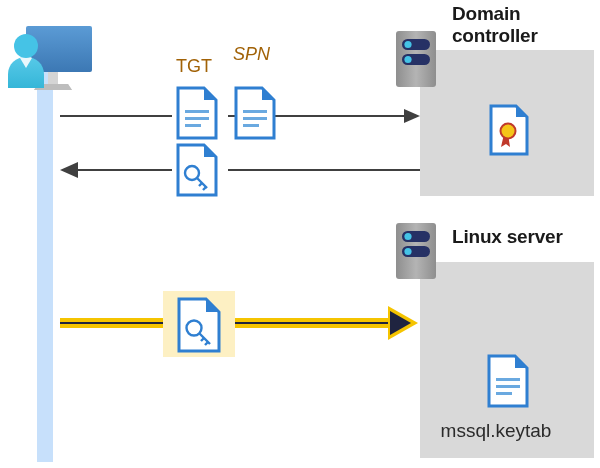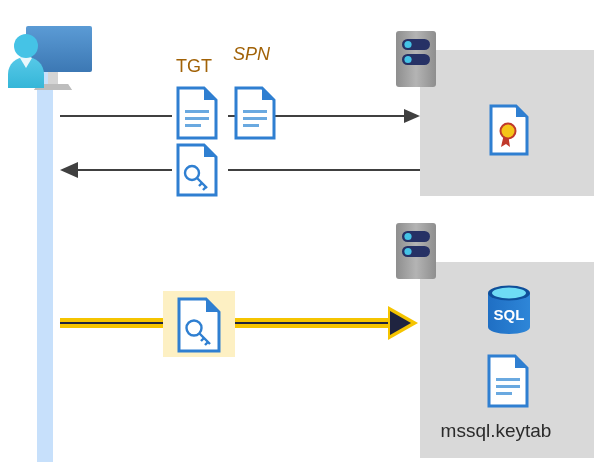--- a/index.html
+++ b/index.html
@@ -194,47 +194,36 @@
         </linearGradient>
       </defs>
       <rect x="1" y="1" width="40" height="56" rx="3" fill="url(#rackG2)"></rect>
       <rect x="7" y="9" width="28" height="11" rx="5.5" fill="#263165"></rect>
       <circle cx="13" cy="14.5" r="3.6" fill="#45c3e6"></circle>
       <rect x="7" y="24" width="28" height="11" rx="5.5" fill="#263165"></rect>
       <circle cx="13" cy="29.5" r="3.6" fill="#45c3e6"></circle>
     </svg>
   </div>
 
-  <div class="icon" style="left:485px;top:284px;width:48px;height:52px;">
-    <svg width="48" height="52" viewBox="0 0 48 52">
-      <defs>
-        <linearGradient id="dbG" x1="0" y1="0" x2="1" y2="0">
-          <stop offset="0" stop-color="#1f6fc4"></stop>
-          <stop offset="1" stop-color="#2e86d8"></stop>
-        </linearGradient>
-      </defs>
-      <path d="M3 9 v34 c0 4 9 7 21 7 c12 0 21 -3 21 -7 V9 z" fill="url(#dbG)"></path>
-      <ellipse cx="24" cy="9" rx="21" ry="7.5" fill="#0f4f9a"></ellipse>
-      <ellipse cx="24" cy="9" rx="17" ry="5.4" fill="#6fdcf5"></ellipse>
-      <text x="24" y="36" text-anchor="middle" font-family="'Liberation Sans',sans-serif" font-size="15" font-weight="bold" fill="#ffffff">SQL</text>
-    </svg>
-  </div>
 
   <div class="icon" style="left:487px;top:354px;width:42px;height:54px;">
     <svg width="42" height="54" viewBox="0 0 42 54">
       <path d="M2 2 h26 l12 12 v38 H2 z" fill="#ffffff" stroke="#2f7fd1" stroke-width="3"></path>
       <path d="M28 2 l12 12 h-12 z" fill="#2f7fd1"></path>
       <rect x="9" y="24" width="24" height="3" fill="#6aa9e0"></rect>
       <rect x="9" y="31" width="24" height="3" fill="#6aa9e0"></rect>
       <rect x="9" y="38" width="16" height="3" fill="#6aa9e0"></rect>
     </svg>
   </div>
 
 
-
+  <div class="abs title" id="dc-title" style="white-space:pre-line;">Domain
+controller</div>
+
+  <div class="abs title" id="linux-title">Linux server</div>
 
   <div class="abs doclabel" id="tgt-label">TGT</div>
 
   <div class="abs doclabel" id="spn-label">SPN</div>
 
   <div class="abs" id="keytab-label">mssql.keytab</div>
 
 </div>
 
 </body></html>

